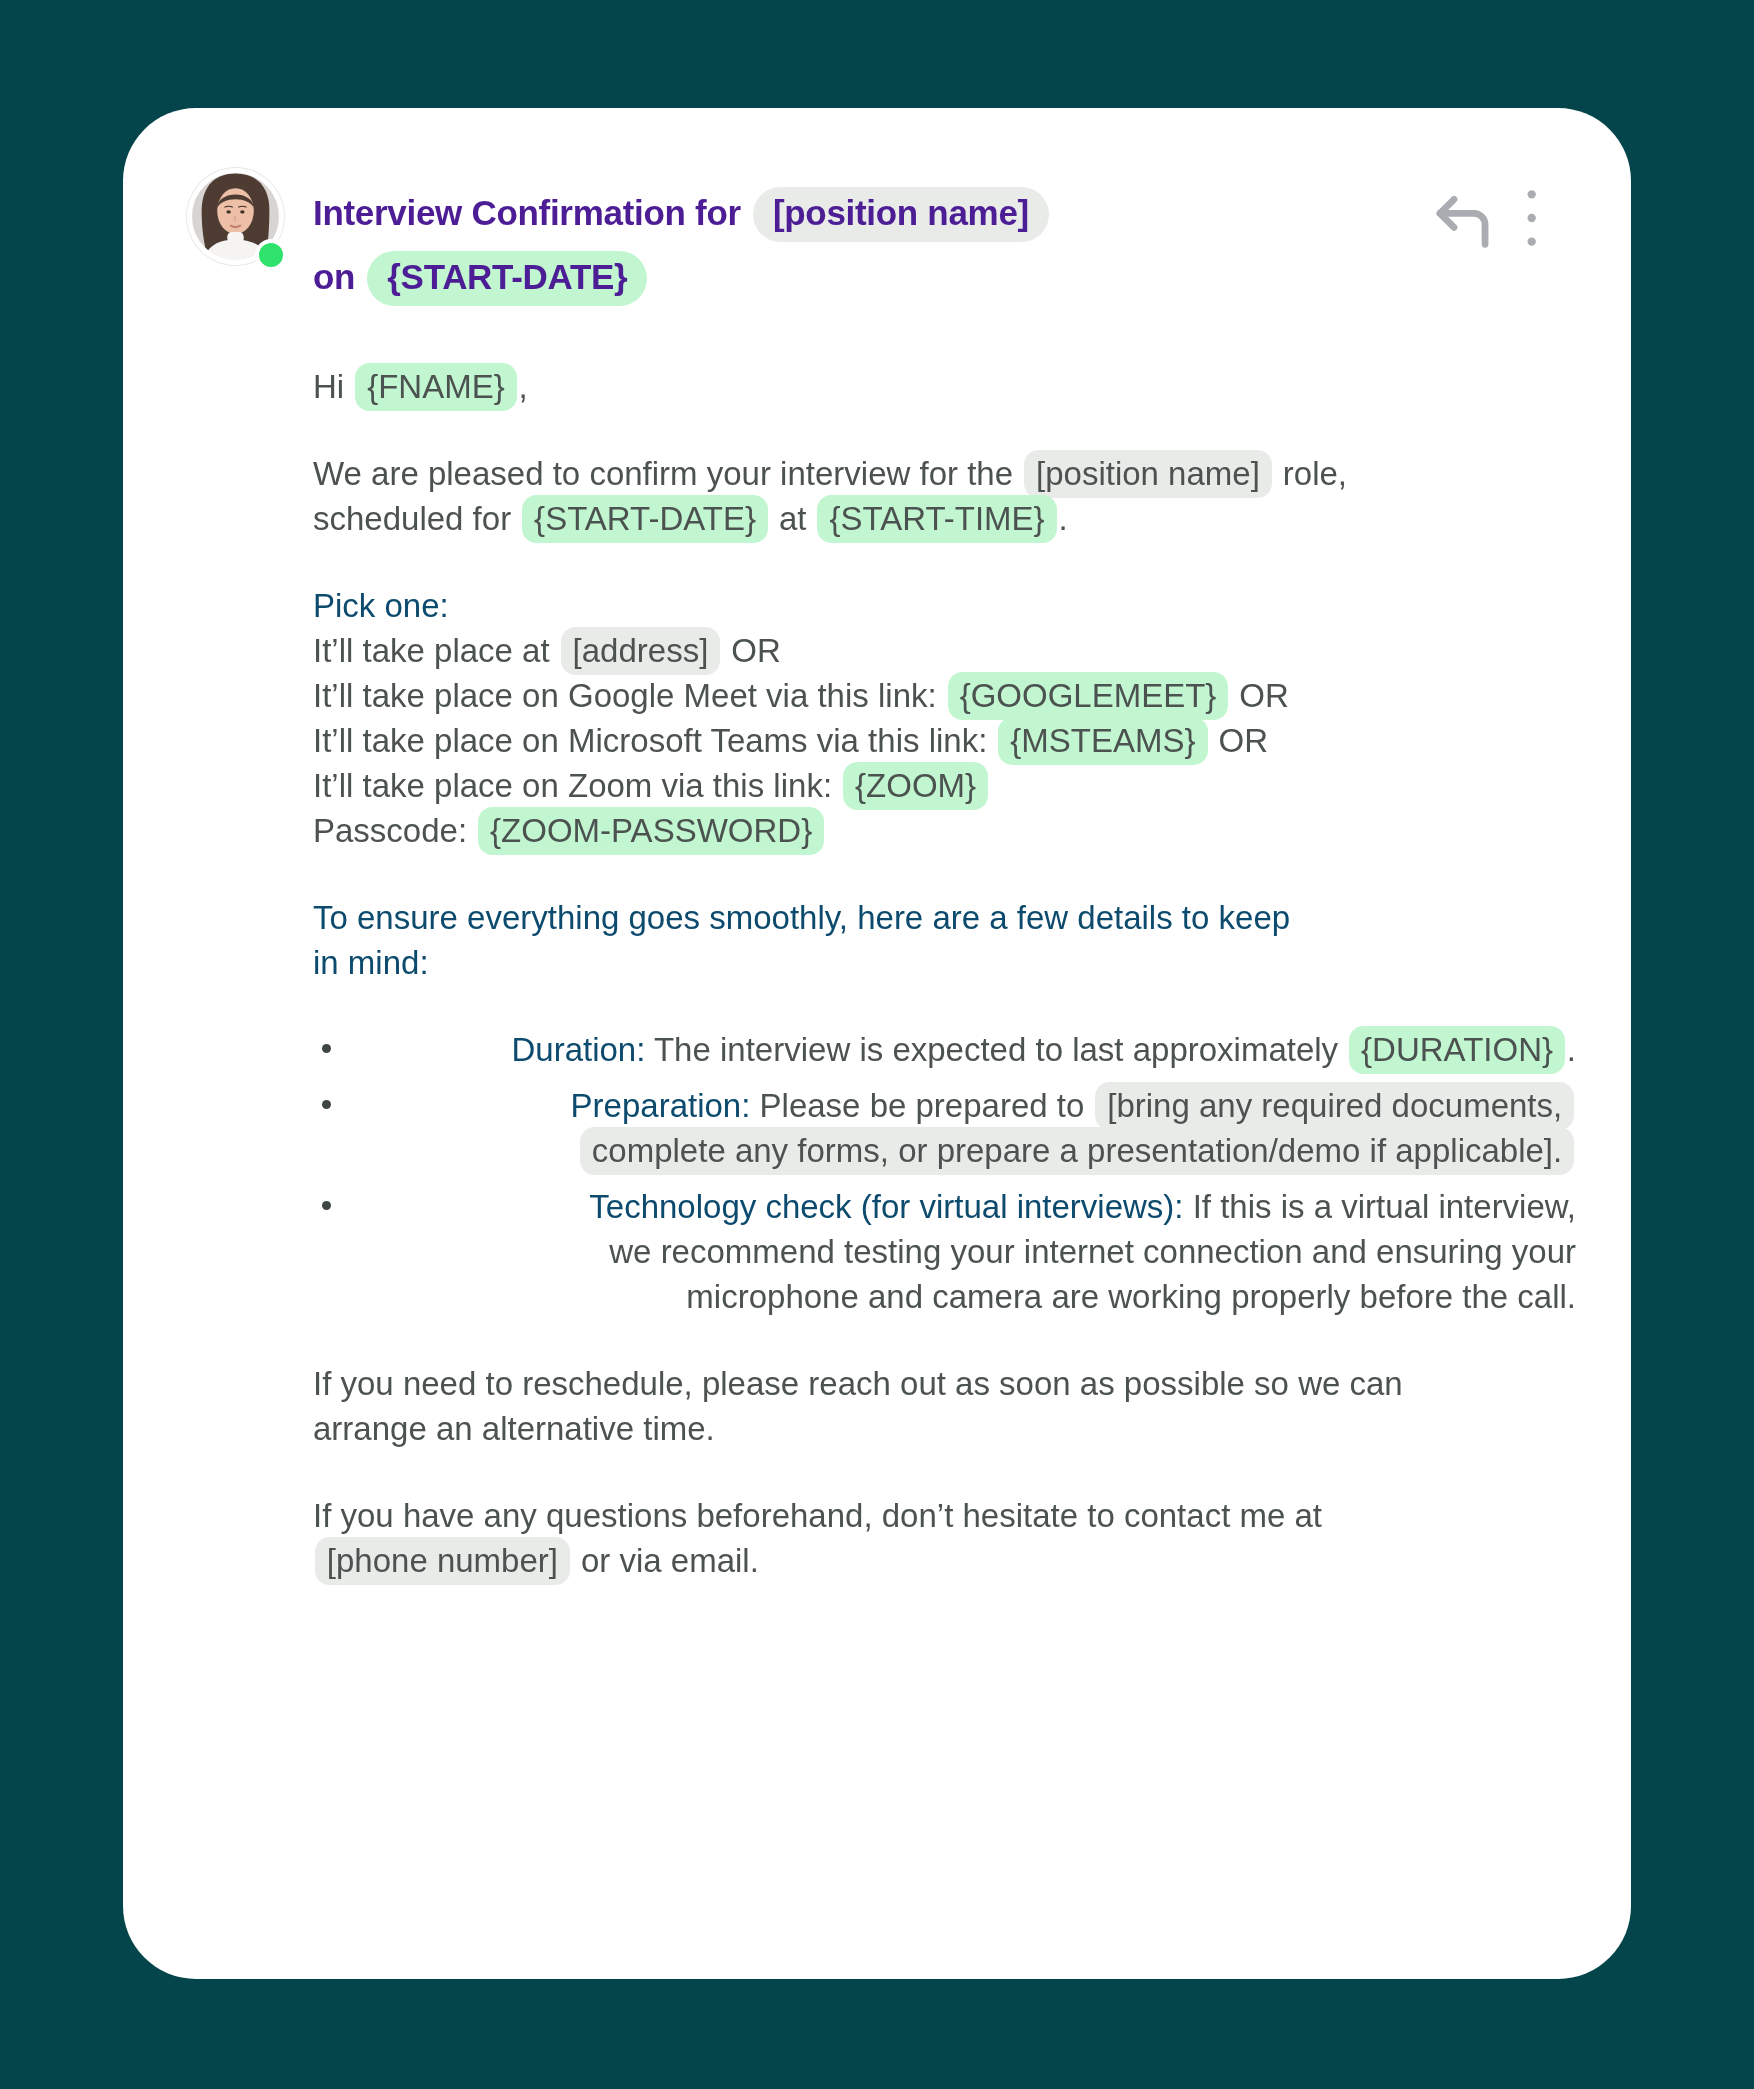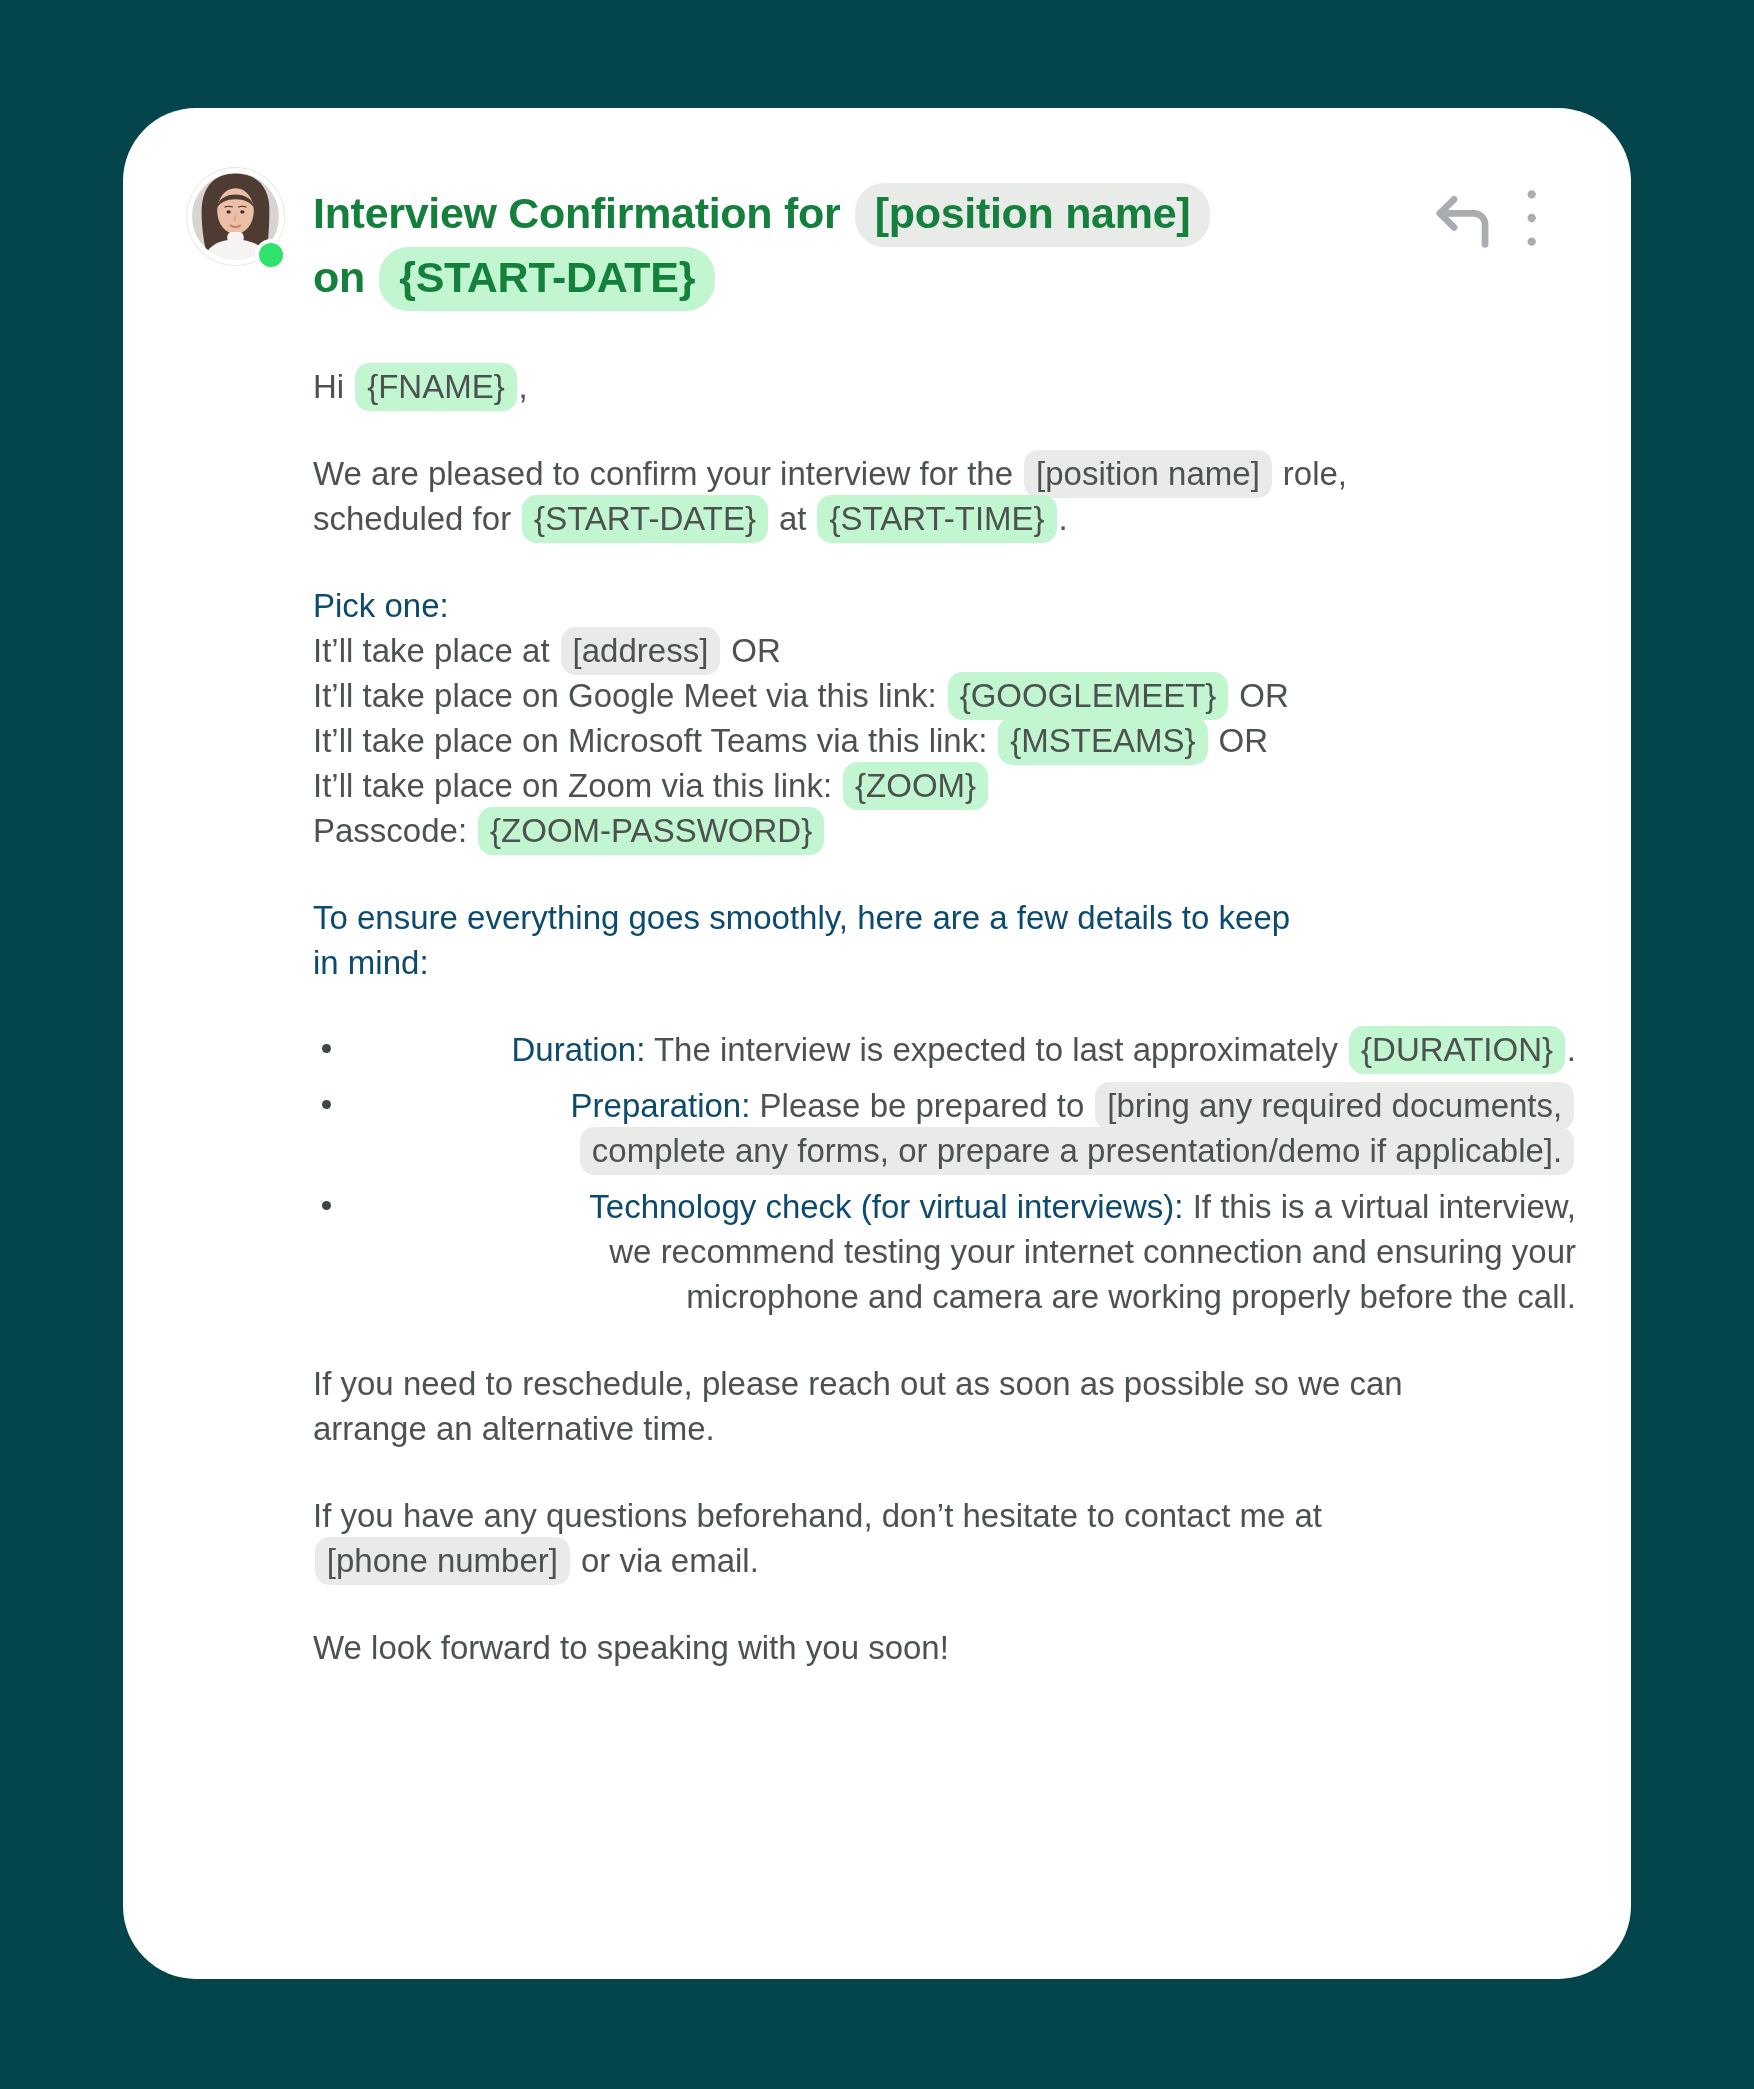--- a/index.html
+++ b/index.html
@@ -25,22 +25,22 @@
   }
   .avatar svg{display:block;border-radius:50%;}
   .status-dot{
     position:absolute;left:68px;top:71px;
     width:24px;height:24px;border-radius:50%;
     background:#2ee26c;border:4.6px solid #ffffff;
   }
   .header-title{
     margin:73px 0 0 190px;
     width:1124px;
-    font-size:43px;line-height:64px;font-weight:700;
-    color:#15803d;letter-spacing:-0.3px;
+    font-size:35px;line-height:64px;font-weight:700;
+    color:#4c1d95;letter-spacing:-0.3px;
   }
   .header-title .hl{padding:6.4px 20px 10px;border-radius:29px;margin:0 2.7px;}
   .actions{
     position:absolute;top:80px;right:91px;
     display:flex;gap:25.6px;align-items:flex-start;
   }
   .icon-btn{background:none;border:none;padding:0;cursor:pointer;display:block;}
   
   .body{
     margin:55px 82px 0 190px;
@@ -123,17 +123,16 @@
       <p><span class="">We are pleased to confirm your interview for the </span><span class="hl hl-gray ">[position name]</span><span class=""> role,</span><br><span class="">scheduled for </span><span class="hl hl-green ">{START-DATE}</span><span class=""> at </span><span class="hl hl-green ">{START-TIME}</span><span class="">.</span></p>
       <p><span class="b">Pick one:</span><br><span class="">It’ll take place at </span><span class="hl hl-gray ">[address]</span><span class=""> OR</span><br><span class="">It’ll take place on Google Meet via this link: </span><span class="hl hl-green ">{GOOGLEMEET}</span><span class=""> OR</span><br><span class="">It’ll take place on Microsoft Teams via this link: </span><span class="hl hl-green ">{MSTEAMS}</span><span class=""> OR</span><br><span class="">It’ll take place on Zoom via this link: </span><span class="hl hl-green ">{ZOOM}</span><br><span class="">Passcode: </span><span class="hl hl-green ">{ZOOM-PASSWORD}</span></p>
       <p><span class="b">To ensure everything goes smoothly, here are a few details to keep</span><br><span class="b">in mind:</span></p>
       <ul class="bullets">
         <li><span class="b">Duration:</span><span class=""> The interview is expected to last approximately </span><span class="hl hl-green ">{DURATION}</span><span class="">.</span></li>
         <li><span class="b">Preparation:</span><span class=""> Please be prepared to </span><span class="hl hl-gray ">[bring any required documents,</span><br><span class="hl hl-gray ">complete any forms, or prepare a presentation/demo if applicable].</span></li>
         <li><span class="b">Technology check (for virtual interviews):</span><span class=""> If this is a virtual interview,</span><br><span class="">we recommend testing your internet connection and ensuring your</span><br><span class="">microphone and camera are working properly before the call.</span></li>
       </ul>
       <p><span class="">If you need to reschedule, please reach out as soon as possible so we can</span><br><span class="">arrange an alternative time.</span></p>
       <p><span class="">If you have any questions beforehand, don’t hesitate to contact me at</span><br><span class="hl hl-gray ">[phone number]</span><span class=""> or via email.</span></p>
-      <p><span class="">We look forward to speaking with you soon!</span></p>
     </div>
 
 </div>
 
 
 </body></html>

